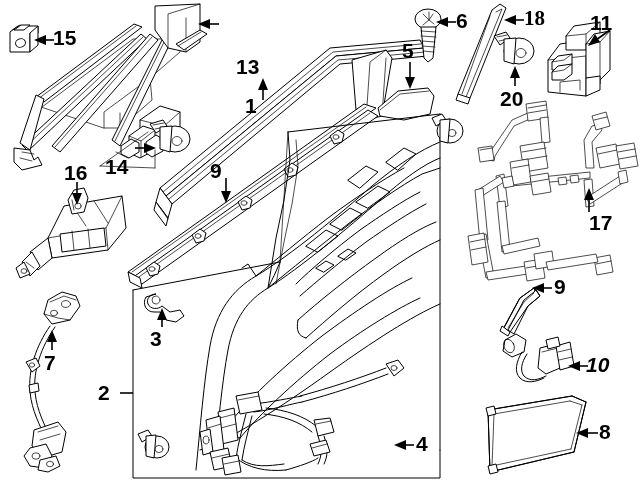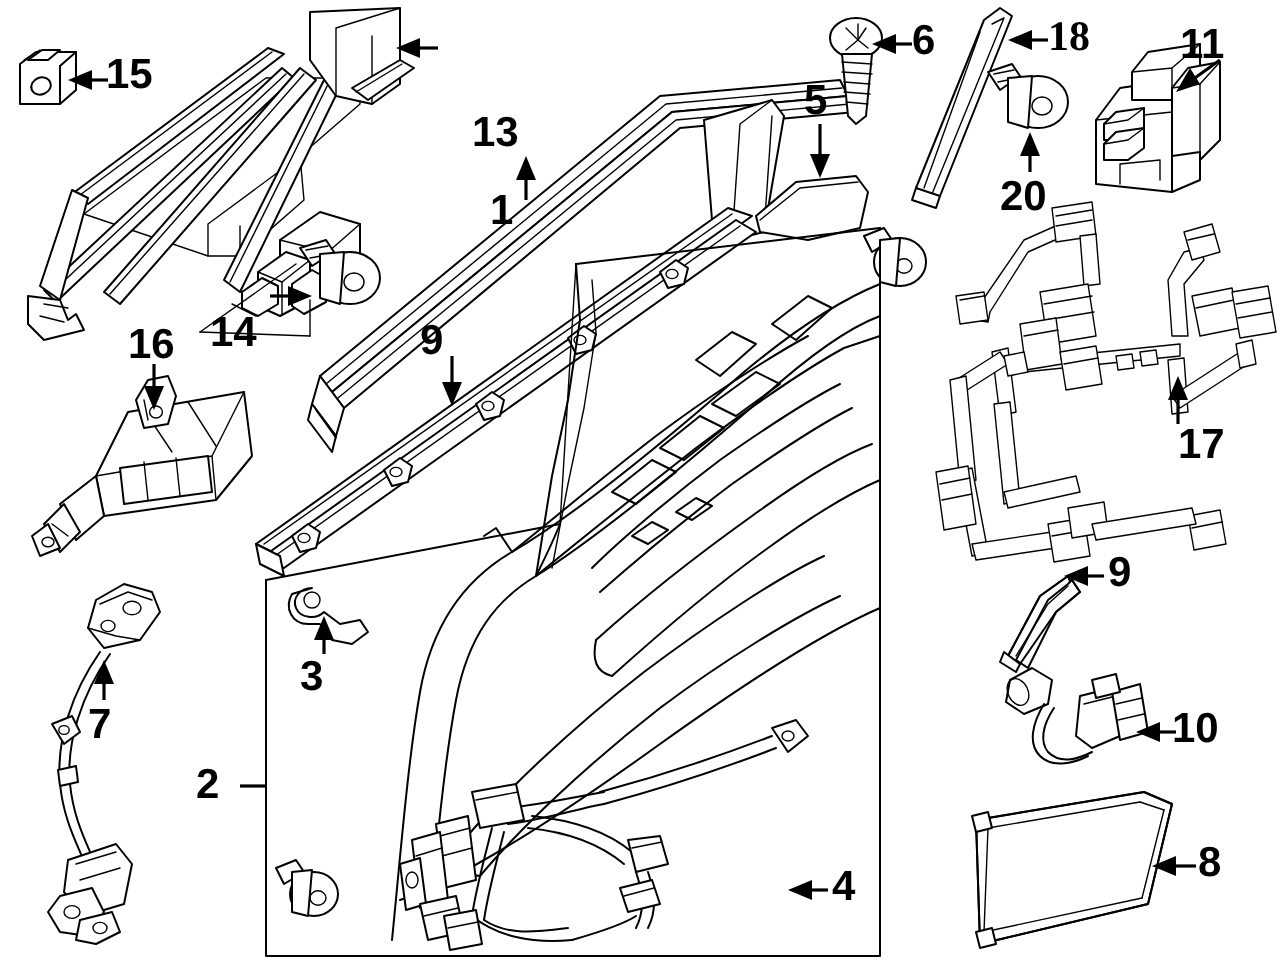--- a/index.html
+++ b/index.html
@@ -549,21 +549,21 @@
 
   <div class="callout-label" style="left:245px; top:95px;">1</div>
   <div class="callout-label" style="left:98px;  top:382px;">2</div>
   <div class="callout-label" style="left:150px; top:328px;">3</div>
   <div class="callout-label" style="left:416px; top:433px;">4</div>
   <div class="callout-label" style="left:402px; top:40px;">5</div>
   <div class="callout-label" style="left:456px; top:10px;">6</div>
   <div class="callout-label" style="left:44px;  top:352px;">7</div>
   <div class="callout-label" style="left:599px; top:421px;">8</div>
   <div class="callout-label" style="left:554px; top:276px;">9</div>
-  <div class="callout-label" style="left:586px; top:354px;">10</div>
+  <div class="callout-label" style="left:586px; top:354px;font-style:italic;">10</div>
   <div class="callout-label" style="left:590px; top:12px;">11</div>
   <div class="callout-label" style="left:64px;  top:162px;">16</div>
   <div class="callout-label" style="left:236px; top:12px;margin-top:44px;">13</div>
   <div class="callout-label" style="left:105px; top:136px;margin-top:20px;">14</div>
   <div class="callout-label" style="left:53px;  top:27px;">15</div>
   <div class="callout-label" style="left:210px; top:160px;">9</div>
   <div class="callout-label" style="left:589px; top:212px;">17</div>
   <div class="callout-label" style="left:524px; top:8px;font-family:Liberation Serif, serif;">18</div>
   <div class="callout-label" style="left:500px; top:88px;">20</div>
 

